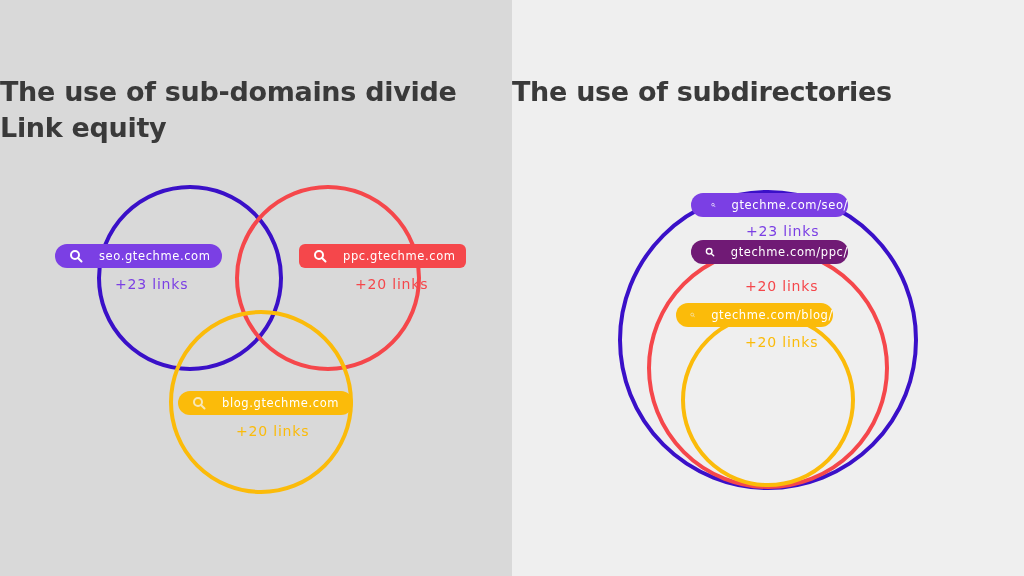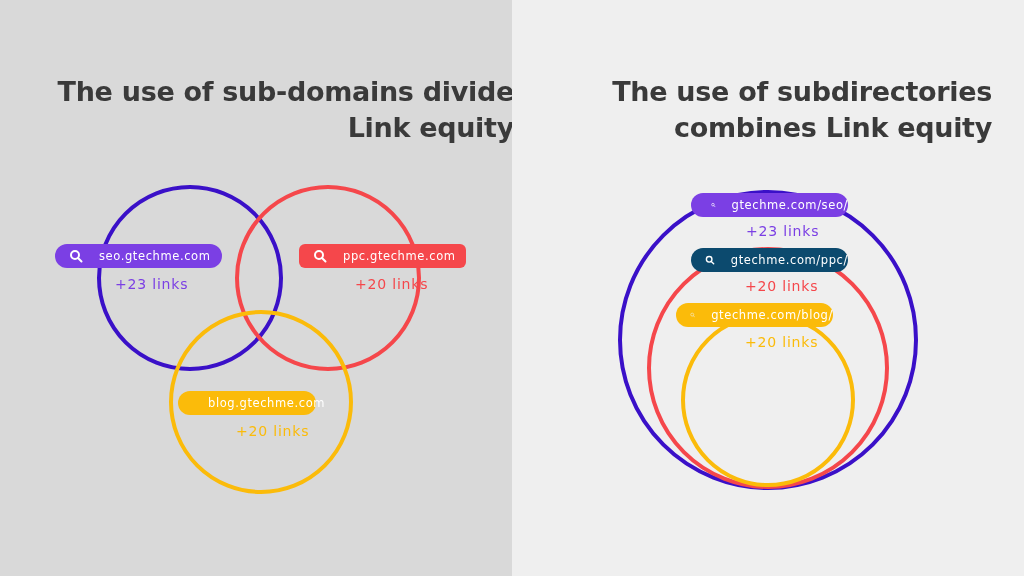--- a/index.html
+++ b/index.html
@@ -1,20 +1,20 @@
 <!DOCTYPE html>
 <html><head>
 <meta charset="utf-8">
 <style>
   html, body { margin: 0; padding: 0; }
   body { width: 1024px; height: 576px; position: relative; overflow: hidden; font-family: "DejaVu Sans", sans-serif; }
   .panel { position: absolute; top: 0; height: 576px; }
   .panel.left { left: 0; width: 512px; background: #d9d9d9; }
   .panel.right { left: 512px; width: 512px; background: #efefef; }
-  .title { position: absolute; font-weight: bold; color: #3a3a3a; text-align: right; font-size: 27px; line-height: 36px; letter-spacing: -0.3px; padding-left: 12px; }
+  .title { position: absolute; font-weight: bold; color: #3a3a3a; text-align: left; font-size: 27px; line-height: 36px; letter-spacing: -0.3px; }
   .panel.left .title { left: 0; width: 502px; top: 74px; }
   .panel.right .title { left: 0; width: 468px; top: 74px; }
   svg.diagram { position: absolute; left: 0; top: 0; }
   .pill { position: absolute; height: 24px; border-radius: 12px; display: flex; align-items: center; color: #fff; font-size: 11.5px; letter-spacing: 0.6px; box-sizing: border-box; padding-left: 14px; }
   .pill .icon { width: 14px; height: 14px; margin-right: 16px; display: inline-block; }
   .links { position: absolute; font-size: 14px; letter-spacing: 0.8px; }
 </style>
 </head>
 <body>
 
@@ -41,52 +41,51 @@
 
   <div class="pill" style="left:299px; top:244px; width:167px; background:#f5474b;border-radius:6px;">
     <svg class="icon" viewBox="0 0 14 14">
         <circle cx="6" cy="6" r="4" fill="none" stroke="#fff" stroke-width="2"></circle>
         <line x1="9" y1="9" x2="12.5" y2="12.5" stroke="#fff" stroke-width="2" stroke-linecap="round"></line>
       </svg>
     <span>ppc.gtechme.com</span>
   </div>
   <div class="links" style="left:355px; top:276px; color:#f5474b;">+20 links</div>
 
-  <div class="pill" style="left:178px; top:391px; width:138px; background:#fbbb0a;">
+  <div class="pill" style="left:178px; top:391px; width:175px; background:#fbbb0a;">
     <svg class="icon" viewBox="0 0 14 14">
         <circle cx="6" cy="6" r="4" fill="none" stroke="#f6e6b8" stroke-width="2"></circle>
         <line x1="9" y1="9" x2="12.5" y2="12.5" stroke="#f6e6b8" stroke-width="2" stroke-linecap="round"></line>
       </svg>
     <span>blog.gtechme.com</span>
   </div>
   <div class="links" style="left:236px; top:423px; color:#fbbb0a;">+20 links</div>
 </div>
 
 <div class="panel right">
   <div class="title">
     <div>The use of subdirectories</div>
-    <div>combines Link equity</div>
   </div>
 
   <svg class="diagram" width="512" height="576">
     <circle cx="256" cy="340" r="148" fill="none" stroke="#3a10c8" stroke-width="4"></circle>
     <circle cx="256" cy="368" r="119" fill="none" stroke="#f5474b" stroke-width="4"></circle>
     <circle cx="256" cy="400" r="85" fill="none" stroke="#fbbb0a" stroke-width="4"></circle>
   </svg>
 
   <div class="pill" style="left:179px; top:193px; width:157px; background:#7b3fe4;padding-left:20px;">
     <svg class="icon" viewBox="0 0 14 14">
         <circle cx="6" cy="6" r="4" fill="none" stroke="#fff" stroke-width="2"></circle>
         <line x1="9" y1="9" x2="12.5" y2="12.5" stroke="#fff" stroke-width="2" stroke-linecap="round"></line>
       </svg>
     <span>gtechme.com/seo/</span>
   </div>
   <div class="links" style="left:234px; top:223px; color:#7b3fe4;">+23 links</div>
 
-  <div class="pill" style="left:179px; top:248px; width:157px; background:#0c4a6e;">
+  <div class="pill" style="left:179px; top:240px; width:157px; background:#701a75;">
     <svg class="icon" viewBox="0 0 14 14">
         <circle cx="6" cy="6" r="4" fill="none" stroke="#fff" stroke-width="2"></circle>
         <line x1="9" y1="9" x2="12.5" y2="12.5" stroke="#fff" stroke-width="2" stroke-linecap="round"></line>
       </svg>
     <span>gtechme.com/ppc/</span>
   </div>
   <div class="links" style="left:233px; top:278px; color:#f5474b;">+20 links</div>
 
   <div class="pill" style="left:164px; top:303px; width:157px; background:#fbbb0a;">
     <svg class="icon" viewBox="0 0 14 14">

